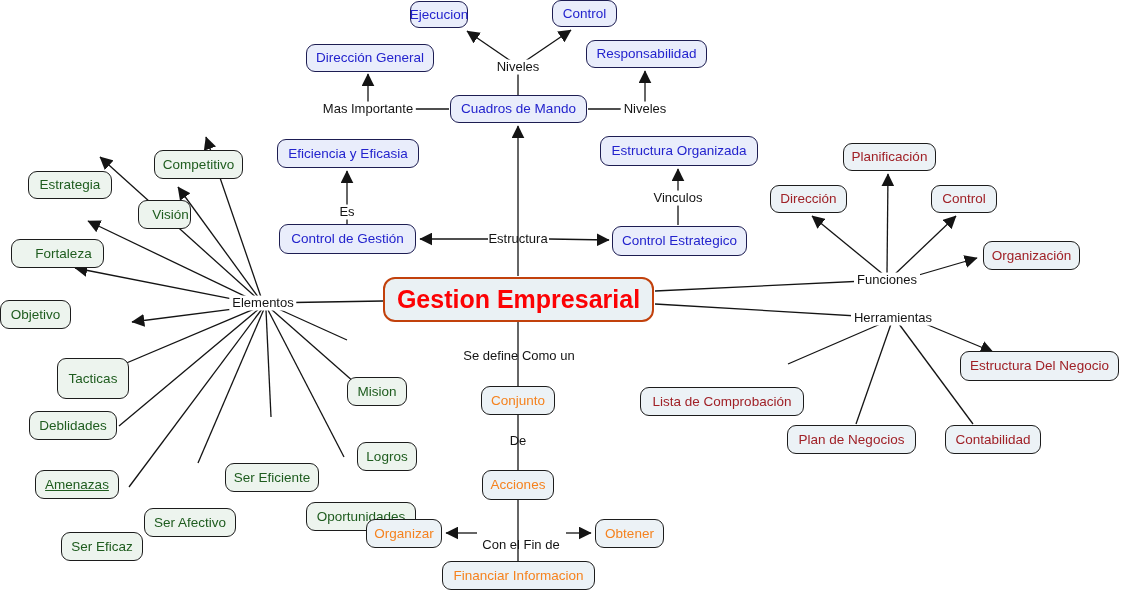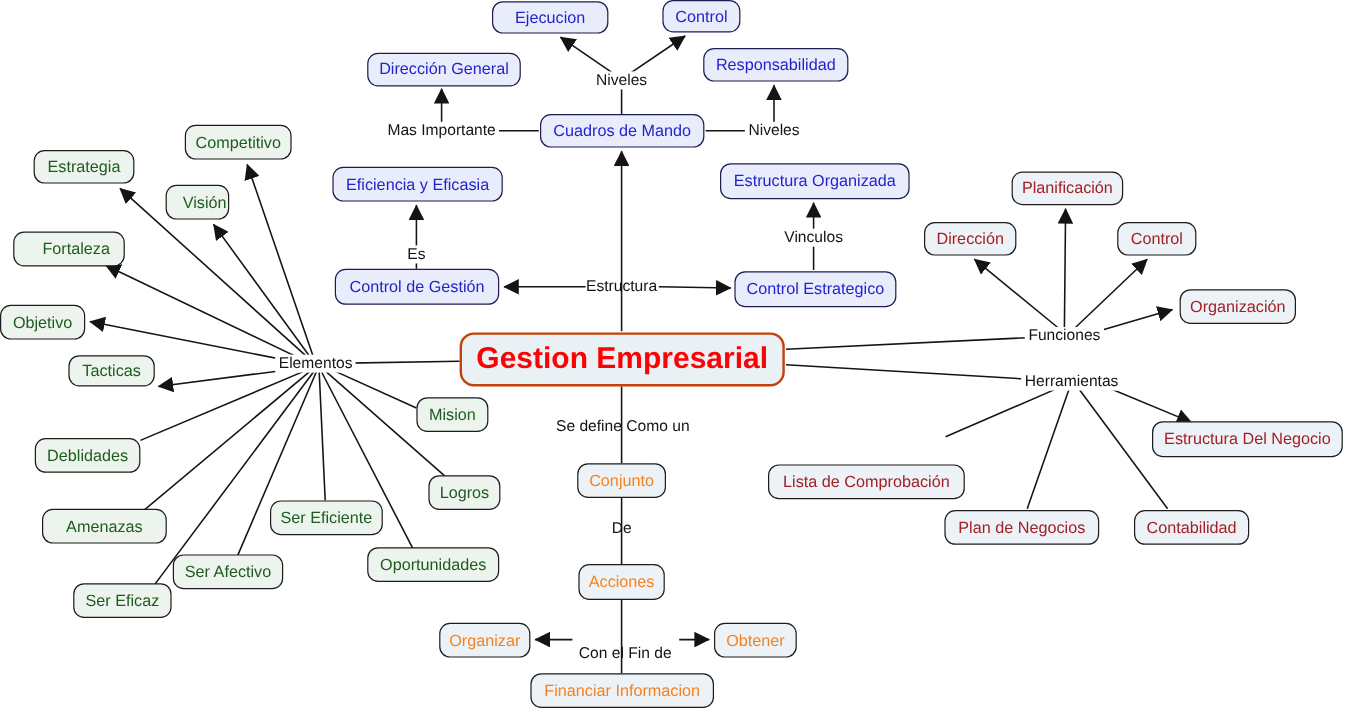--- a/index.html
+++ b/index.html
@@ -8,21 +8,21 @@
     font-family:"Liberation Sans", sans-serif; overflow:hidden;
   }
   .canvas svg { position:absolute; left:0; top:0; width:1121px; height:591px; }
   .node {
     position:absolute; box-sizing:border-box; display:flex;
     align-items:center; justify-content:center; white-space:nowrap;
     border:1px solid #1a1a1a; border-radius:9px; background:#ecf2f6;
     font-size:13.5px; line-height:1; z-index:2; cursor:default;
   }
   .node.blue   { color:#2323cd; background:#e9edfb; border-color:#1d1d52; }
-  .node.green  { color:#1e5c1e; background:#edf4ee; border-color:#1c1c1c; }
+  .node.green  { color:#1e5c1e; background:#edf4ee; border-color:#1c1c1c;margin-top:46px; }
   .node.red    { color:#a02127; background:#ecf2f6; border-color:#1c1c1c; }
   .node.orange { color:#f5821e; background:#ecf2f6; border-color:#1c1c1c; }
   .node.central{
     color:#fc0204; background:#eaf1f4; border:2px solid #c2410c;
     border-radius:12px; font-weight:bold; font-size:25px; letter-spacing:0px;
   }
   .edge-label {
     position:absolute; transform:translate(-50%,-50%); z-index:3;
     font-size:13px; color:#141414; white-space:nowrap; line-height:1.15;
   }
@@ -75,37 +75,37 @@
       <line x1="259" y1="307" x2="117" y2="367" stroke="#141414" stroke-width="1.3"></line>
       <line x1="260" y1="308" x2="119" y2="426" stroke="#141414" stroke-width="1.3"></line>
       <line x1="262" y1="309" x2="129" y2="487" stroke="#141414" stroke-width="1.3"></line>
       <line x1="264" y1="309" x2="198" y2="463" stroke="#141414" stroke-width="1.3"></line>
       <line x1="266" y1="310" x2="271" y2="417" stroke="#141414" stroke-width="1.3"></line>
       <line x1="268" y1="310" x2="344" y2="457" stroke="#141414" stroke-width="1.3"></line>
       <line x1="271" y1="309" x2="371" y2="397" stroke="#141414" stroke-width="1.3"></line>
       <line x1="274" y1="307" x2="347" y2="340" stroke="#141414" stroke-width="1.3"></line>
     </svg>
   <div id="nodes-layer">
-      <div class="node blue" style="left: 410px; top: 1px; width: 97px; height: 27px;">Ejecucion</div>
+      <div class="node blue" style="left: 410px; top: 1px; width: 58px; height: 27px;">Ejecucion</div>
       <div class="node blue" style="left: 552px; top: 0px; width: 65px; height: 27px;">Control</div>
       <div class="node blue" style="left: 306px; top: 44px; width: 128px; height: 28px;">Dirección General</div>
       <div class="node blue" style="left: 586px; top: 40px; width: 121px; height: 28px;">Responsabilidad</div>
       <div class="node blue" style="left: 450px; top: 95px; width: 137px; height: 28px;">Cuadros de Mando</div>
       <div class="node blue" style="left: 277px; top: 139px; width: 142px; height: 29px;">Eficiencia y Eficasia</div>
       <div class="node blue" style="left: 279px; top: 224px; width: 137px; height: 30px;">Control de Gestión</div>
       <div class="node blue" style="left: 612px; top: 226px; width: 135px; height: 30px;">Control Estrategico</div>
       <div class="node blue" style="left: 600px; top: 136px; width: 158px; height: 30px;">Estructura Organizada</div>
       <div class="node green" style="left: 28px; top: 125px; width: 84px; height: 28px;">Estrategia</div>
       <div class="node green" style="left: 154px; top: 104px; width: 89px; height: 29px;">Competitivo</div>
       <div class="node green" style="left: 138px; top: 154px; width: 53px; height: 29px; padding-left: 12px;">Visión</div>
       <div class="node green" style="left: 11px; top: 193px; width: 93px; height: 29px; padding-left: 12px;">Fortaleza</div>
       <div class="node green" style="left: 0px; top: 254px; width: 71px; height: 29px;">Objetivo</div>
-      <div class="node green" style="left: 57px; top: 296px; width: 72px; height: 26px; text-align: center;">Tacticas</div>
+      <div class="node green" style="left: 57px; top: 312px; width: 72px; height: 41px; text-align: center;">Tacticas</div>
       <div class="node green" style="left: 29px; top: 365px; width: 88px; height: 29px;">Deblidades</div>
-      <div class="node green" style="left: 35px; top: 424px; width: 104px; height: 29px;">Amenazas</div>
+      <div class="node green" style="left: 35px; top: 424px; width: 84px; height: 29px; text-decoration: underline;">Amenazas</div>
       <div class="node green" style="left: 61px; top: 486px; width: 82px; height: 29px;">Ser Eficaz</div>
       <div class="node green" style="left: 144px; top: 462px; width: 92px; height: 29px;">Ser Afectivo</div>
       <div class="node green" style="left: 225px; top: 417px; width: 94px; height: 29px;">Ser Eficiente</div>
       <div class="node green" style="left: 306px; top: 456px; width: 110px; height: 29px;">Oportunidades</div>
       <div class="node green" style="left: 347px; top: 331px; width: 60px; height: 29px;">Mision</div>
       <div class="node green" style="left: 357px; top: 396px; width: 60px; height: 29px;">Logros</div>
       <div class="node central" style="left: 383px; top: 277px; width: 271px; height: 45px;">Gestion Empresarial</div>
       <div class="node red" style="left: 843px; top: 143px; width: 93px; height: 28px;">Planificación</div>
       <div class="node red" style="left: 770px; top: 185px; width: 77px; height: 28px;">Dirección</div>
       <div class="node red" style="left: 931px; top: 185px; width: 66px; height: 28px;">Control</div>

